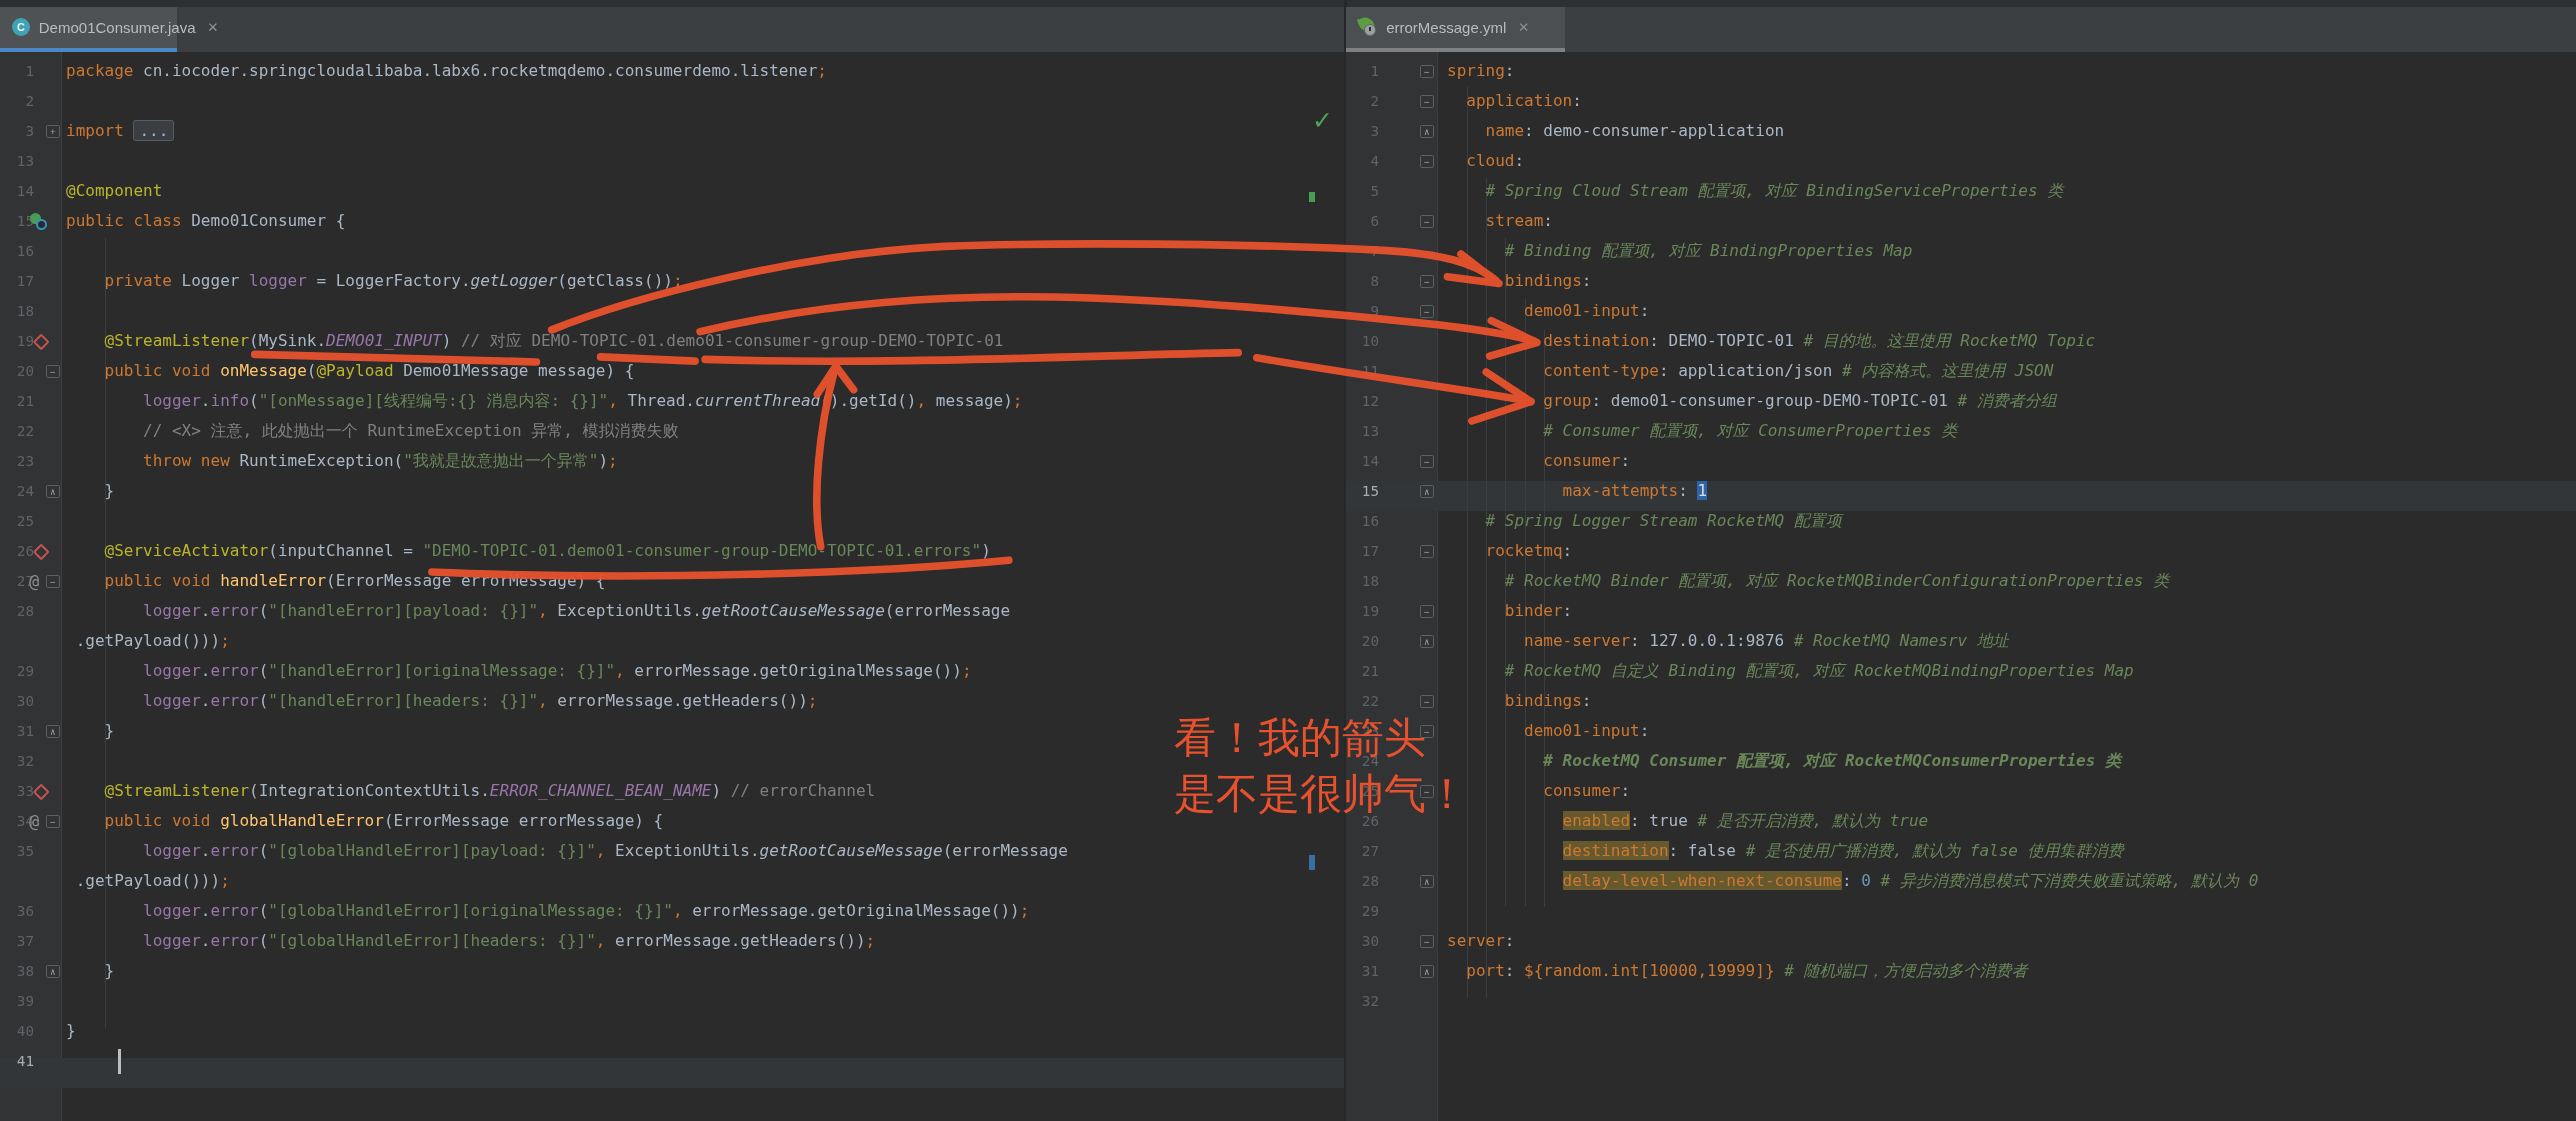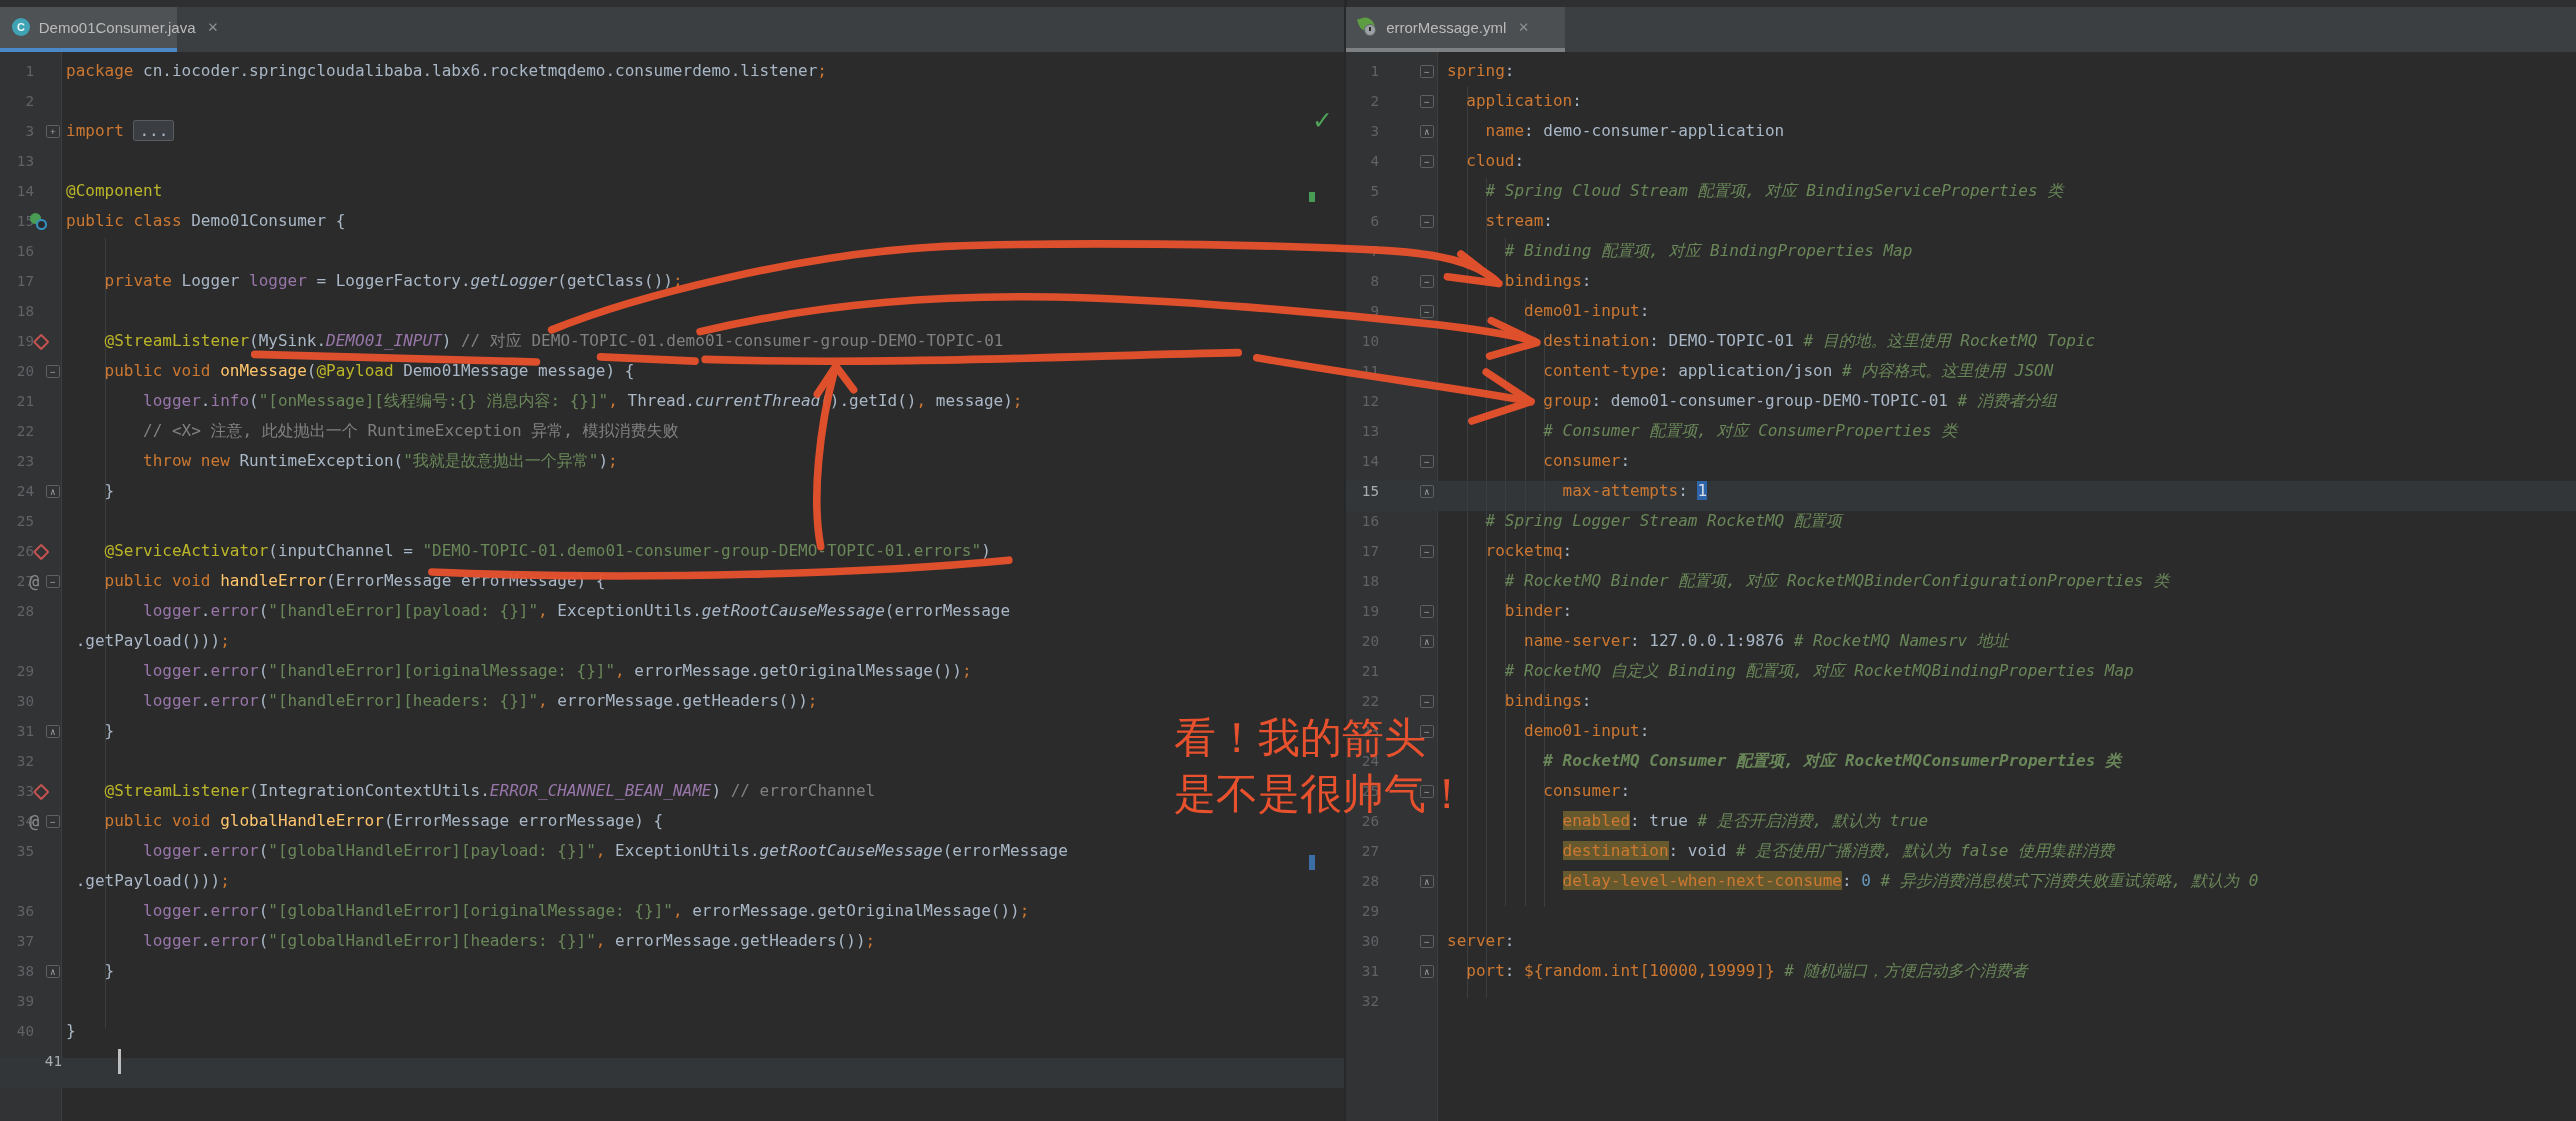--- a/index.html
+++ b/index.html
@@ -129,21 +129,21 @@
         <div class="row"><div class="gut" style="flex-basis: 61px;"><span class="ln" style="width: 34px;">32</span></div><div class="codecell" style="padding-left: 5px;"></div></div>
         <div class="row"><div class="gut" style="flex-basis: 61px;"><span class="ln" style="width: 34px;">33</span><span class="gdi"></span></div><div class="codecell" style="padding-left: 5px;"><span class="s-w">    </span><span class="s-y">@StreamListener</span><span class="s-w">(IntegrationContextUtils.</span><span class="s-pi">ERROR_CHANNEL_BEAN_NAME</span><span class="s-w">) </span><span class="s-gc">// errorChannel</span></div></div>
         <div class="row"><div class="gut" style="flex-basis: 61px;"><span class="ln" style="width: 34px;">34</span><span class="gat">@</span><span class="fm" style="left: 46px;">−</span></div><div class="codecell" style="padding-left: 5px;"><span class="s-w">    </span><span class="s-o">public void </span><span class="s-md">globalHandleError</span><span class="s-w">(ErrorMessage errorMessage) {</span></div></div>
         <div class="row"><div class="gut" style="flex-basis: 61px;"><span class="ln" style="width: 34px;">35</span></div><div class="codecell" style="padding-left: 5px;"><span class="s-w">        </span><span class="s-pu">logger</span><span class="s-w">.</span><span class="s-pu">error</span><span class="s-w">(</span><span class="s-g">"[globalHandleError][payload: {}]"</span><span class="s-o">,</span><span class="s-w"> ExceptionUtils.</span><span class="s-wi">getRootCauseMessage</span><span class="s-w">(errorMessage</span></div></div>
         <div class="row"><div class="gut" style="flex-basis: 61px;"><span class="ln" style="width: 34px;"></span></div><div class="codecell" style="padding-left: 5px;"><span class="s-w"> .getPayload()))</span><span class="s-o">;</span></div></div>
         <div class="row"><div class="gut" style="flex-basis: 61px;"><span class="ln" style="width: 34px;">36</span></div><div class="codecell" style="padding-left: 5px;"><span class="s-w">        </span><span class="s-pu">logger</span><span class="s-w">.</span><span class="s-pu">error</span><span class="s-w">(</span><span class="s-g">"[globalHandleError][originalMessage: {}]"</span><span class="s-o">,</span><span class="s-w"> errorMessage.getOriginalMessage())</span><span class="s-o">;</span></div></div>
         <div class="row"><div class="gut" style="flex-basis: 61px;"><span class="ln" style="width: 34px;">37</span></div><div class="codecell" style="padding-left: 5px;"><span class="s-w">        </span><span class="s-pu">logger</span><span class="s-w">.</span><span class="s-pu">error</span><span class="s-w">(</span><span class="s-g">"[globalHandleError][headers: {}]"</span><span class="s-o">,</span><span class="s-w"> errorMessage.getHeaders())</span><span class="s-o">;</span></div></div>
         <div class="row"><div class="gut" style="flex-basis: 61px;"><span class="ln" style="width: 34px;">38</span><span class="fm" style="left: 46px;">∧</span></div><div class="codecell" style="padding-left: 5px;"><span class="s-w">    }</span></div></div>
         <div class="row"><div class="gut" style="flex-basis: 61px;"><span class="ln" style="width: 34px;">39</span></div><div class="codecell" style="padding-left: 5px;"></div></div>
         <div class="row"><div class="gut" style="flex-basis: 61px;"><span class="ln" style="width: 34px;">40</span></div><div class="codecell" style="padding-left: 5px;"><span class="s-w">}</span></div></div>
-        <div class="row"><div class="gut" style="flex-basis: 61px;"><span class="ln cur" style="width: 34px; padding-left: 28px;">41</span></div><div class="codecell" style="padding-left: 5px;"><span class="caret"></span></div></div>
+        <div class="row"><div class="gut" style="flex-basis: 61px;"><span class="ln cur" style="width: 34px;">41</span></div><div class="codecell" style="padding-left: 5px;"><span class="caret"></span></div></div>
       </div>
     </div>
   <div id="edRight" class="editor ed-right">
       <div class="gutcol" style="width: 91px;"></div>
       <div class="band" style="top: 429px;"></div>
       <div class="guide" style="left: 121px; top: 35px; height: 911px;"></div>
       <div class="guide" style="left: 140px; top: 126px; height: 820px;"></div>
       <div class="guide" style="left: 159px; top: 186px; height: 668px;"></div>
       <div class="guide" style="left: 179px; top: 247px; height: 607px;"></div>
       <div class="guide" style="left: 198px; top: 278px; height: 577px;"></div>
@@ -167,21 +167,21 @@
         <div class="row"><div class="gut" style="flex-basis: 91px;"><span class="ln" style="width: 33px;">17</span><span class="fm" style="left: 74px;">−</span></div><div class="codecell" style="padding-left: 10px;"><span class="s-w">    </span><span class="s-o">rocketmq</span><span class="s-w">:</span></div></div>
         <div class="row"><div class="gut" style="flex-basis: 91px;"><span class="ln" style="width: 33px;">18</span></div><div class="codecell" style="padding-left: 10px;"><span class="s-gi">      # RocketMQ Binder 配置项, 对应 RocketMQBinderConfigurationProperties 类</span></div></div>
         <div class="row"><div class="gut" style="flex-basis: 91px;"><span class="ln" style="width: 33px;">19</span><span class="fm" style="left: 74px;">−</span></div><div class="codecell" style="padding-left: 10px;"><span class="s-w">      </span><span class="s-o">binder</span><span class="s-w">:</span></div></div>
         <div class="row"><div class="gut" style="flex-basis: 91px;"><span class="ln" style="width: 33px;">20</span><span class="fm" style="left: 74px;">∧</span></div><div class="codecell" style="padding-left: 10px;"><span class="s-w">        </span><span class="s-o">name-server</span><span class="s-w">: 127.0.0.1:9876 </span><span class="s-gi"># RocketMQ Namesrv 地址</span></div></div>
         <div class="row"><div class="gut" style="flex-basis: 91px;"><span class="ln" style="width: 33px;">21</span></div><div class="codecell" style="padding-left: 10px;"><span class="s-gi">      # RocketMQ 自定义 Binding 配置项, 对应 RocketMQBindingProperties Map</span></div></div>
         <div class="row"><div class="gut" style="flex-basis: 91px;"><span class="ln" style="width: 33px;">22</span><span class="fm" style="left: 74px;">−</span></div><div class="codecell" style="padding-left: 10px;"><span class="s-w">      </span><span class="s-o">bindings</span><span class="s-w">:</span></div></div>
         <div class="row"><div class="gut" style="flex-basis: 91px;"><span class="ln" style="width: 33px;">23</span><span class="fm" style="left: 74px;">−</span></div><div class="codecell" style="padding-left: 10px;"><span class="s-w">        </span><span class="s-o">demo01-input</span><span class="s-w">:</span></div></div>
         <div class="row"><div class="gut" style="flex-basis: 91px;"><span class="ln" style="width: 33px;">24</span></div><div class="codecell" style="padding-left: 10px; font-weight: bold;"><span class="s-gi">          # RocketMQ Consumer 配置项, 对应 RocketMQConsumerProperties 类</span></div></div>
         <div class="row"><div class="gut" style="flex-basis: 91px;"><span class="ln" style="width: 33px;">25</span><span class="fm" style="left: 74px;">−</span></div><div class="codecell" style="padding-left: 10px;"><span class="s-w">          </span><span class="s-o">consumer</span><span class="s-w">:</span></div></div>
         <div class="row"><div class="gut" style="flex-basis: 91px;"><span class="ln" style="width: 33px;">26</span></div><div class="codecell" style="padding-left: 10px;"><span class="s-w">            </span><span class="s-hk">enabled</span><span class="s-w">: true </span><span class="s-gi"># 是否开启消费, 默认为 true</span></div></div>
-        <div class="row"><div class="gut" style="flex-basis: 91px;"><span class="ln" style="width: 33px;">27</span></div><div class="codecell" style="padding-left: 10px;"><span class="s-w">            </span><span class="s-hk">destination</span><span class="s-w">: void </span><span class="s-gi"># 是否使用广播消费, 默认为 false 使用集群消费</span></div></div>
+        <div class="row"><div class="gut" style="flex-basis: 91px;"><span class="ln" style="width: 33px;">27</span></div><div class="codecell" style="padding-left: 10px;"><span class="s-w">            </span><span class="s-hk">destination</span><span class="s-w">: false </span><span class="s-gi"># 是否使用广播消费, 默认为 false 使用集群消费</span></div></div>
         <div class="row"><div class="gut" style="flex-basis: 91px;"><span class="ln" style="width: 33px;">28</span><span class="fm" style="left: 74px;">∧</span></div><div class="codecell" style="padding-left: 10px;"><span class="s-w">            </span><span class="s-hk">delay-level-when-next-consume</span><span class="s-w">: </span><span class="s-nb">0</span><span class="s-w"> </span><span class="s-gi"># 异步消费消息模式下消费失败重试策略, 默认为 0</span></div></div>
         <div class="row"><div class="gut" style="flex-basis: 91px;"><span class="ln" style="width: 33px;">29</span></div><div class="codecell" style="padding-left: 10px;"></div></div>
         <div class="row"><div class="gut" style="flex-basis: 91px;"><span class="ln" style="width: 33px;">30</span><span class="fm" style="left: 74px;">−</span></div><div class="codecell" style="padding-left: 10px;"><span class="s-o">server</span><span class="s-w">:</span></div></div>
         <div class="row"><div class="gut" style="flex-basis: 91px;"><span class="ln" style="width: 33px;">31</span><span class="fm" style="left: 74px;">∧</span></div><div class="codecell" style="padding-left: 10px;"><span class="s-w">  </span><span class="s-o">port</span><span class="s-w">: </span><span class="s-o">${random.int[10000,19999]}</span><span class="s-w"> </span><span class="s-gi"># 随机端口，方便启动多个消费者</span></div></div>
         <div class="row"><div class="gut" style="flex-basis: 91px;"><span class="ln" style="width: 33px;">32</span></div><div class="codecell" style="padding-left: 10px;"></div></div>
       </div>
     </div>
 
   <svg id="arrows" viewBox="0 0 3054 1330" xmlns="http://www.w3.org/2000/svg">
     <g stroke="#E8512D" stroke-width="9" fill="none" stroke-linecap="round" stroke-linejoin="round" opacity="0.95">

